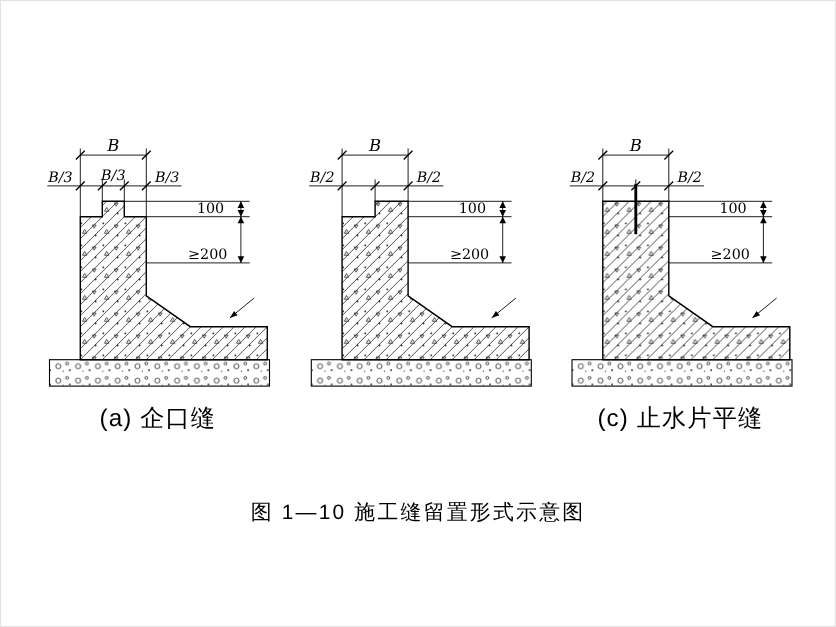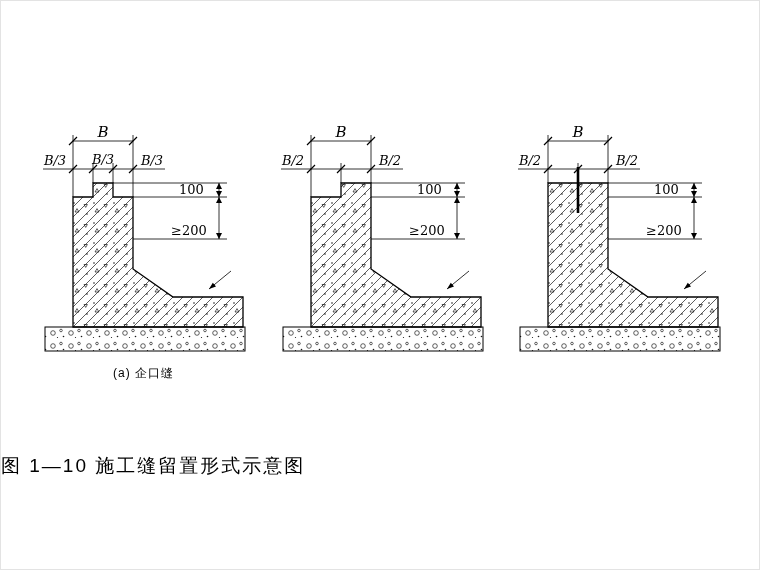--- a/index.html
+++ b/index.html
@@ -7,25 +7,25 @@
     position:relative;width:760px;height:570px;background:#ffffff;
     font-family:"Liberation Sans",sans-serif;color:#000;overflow:hidden;
     box-sizing:border-box;border:1px solid #e3e3e3;
   }
   .figures-row{
     position:absolute;top:118px;left:30px;width:700px;
     display:flex;justify-content:space-between;
   }
   figure{margin:0;width:225px;text-align:center;}
   figcaption{
-    margin-top:8px;font-size:12px;letter-spacing:1px;color:#000;
+    margin-top:8px;font-size:22px;letter-spacing:1px;color:#000;
     font-family:"Liberation Sans",sans-serif;
   }
   .main-caption{
-    position:absolute;top:452px;left:0;width:100%;text-align:left;
+    position:absolute;top:452px;left:0;width:100%;text-align:center;
     font-size:19px;letter-spacing:2px;color:#000;
   }
   svg{display:block;}
   svg text{fill:#000;}
   .dim  {font:13px "DejaVu Serif",serif;}
   .dimi {font:italic 13px "DejaVu Serif",serif;}
   .dimb {font:italic 15px "DejaVu Serif",serif;}
   .outline{fill-rule:evenodd;stroke:#000;stroke-width:1.3;stroke-linejoin:miter;}
   .thin{stroke:#000;stroke-width:0.8;fill:none;}
   .tick{stroke:#000;stroke-width:1.2;fill:none;}
@@ -181,19 +181,20 @@
           <path class="thin" d="M200,152 L178,170"></path>
           <polygon class="arrow" points="178,170 185,167.5 181.8,163.7"></polygon>
         </g>
 
         <text class="dimb" x="72" y="18" text-anchor="middle">B</text>
         <text class="dimi" x="24" y="46" text-anchor="middle">B/2</text>
         <text class="dimi" x="121" y="46" text-anchor="middle">B/2</text>
         <text class="dim" x="148" y="75">100</text>
         <text class="dim" x="140" y="116">≥200</text>
       </svg>
+      <figcaption>(c) 止水片平缝</figcaption>
     </figure>
 
   </div>
 
   <div class="main-caption">图 1—10  施工缝留置形式示意图</div>
 
 </div>
 
 </body></html>

